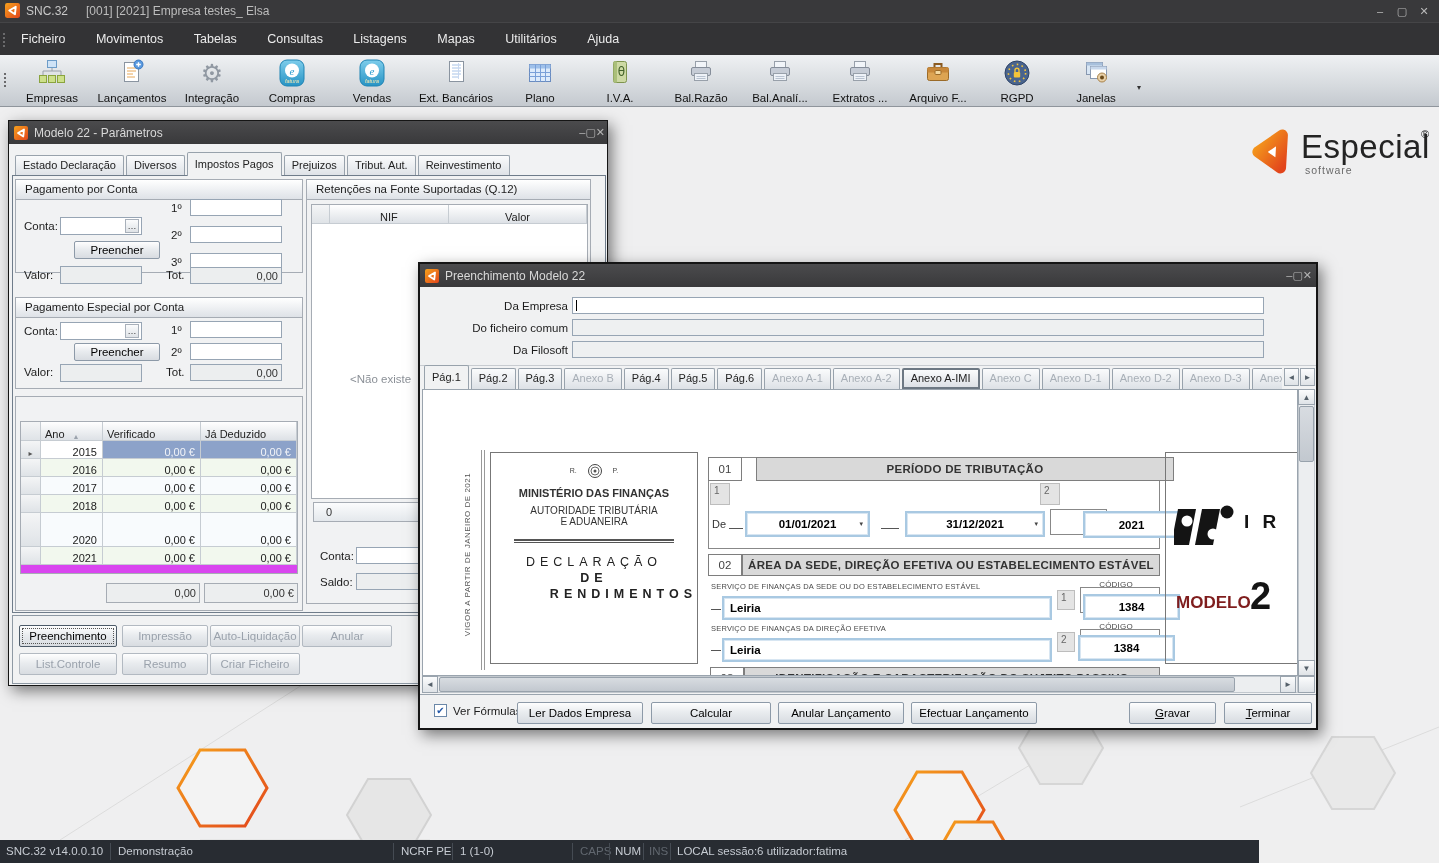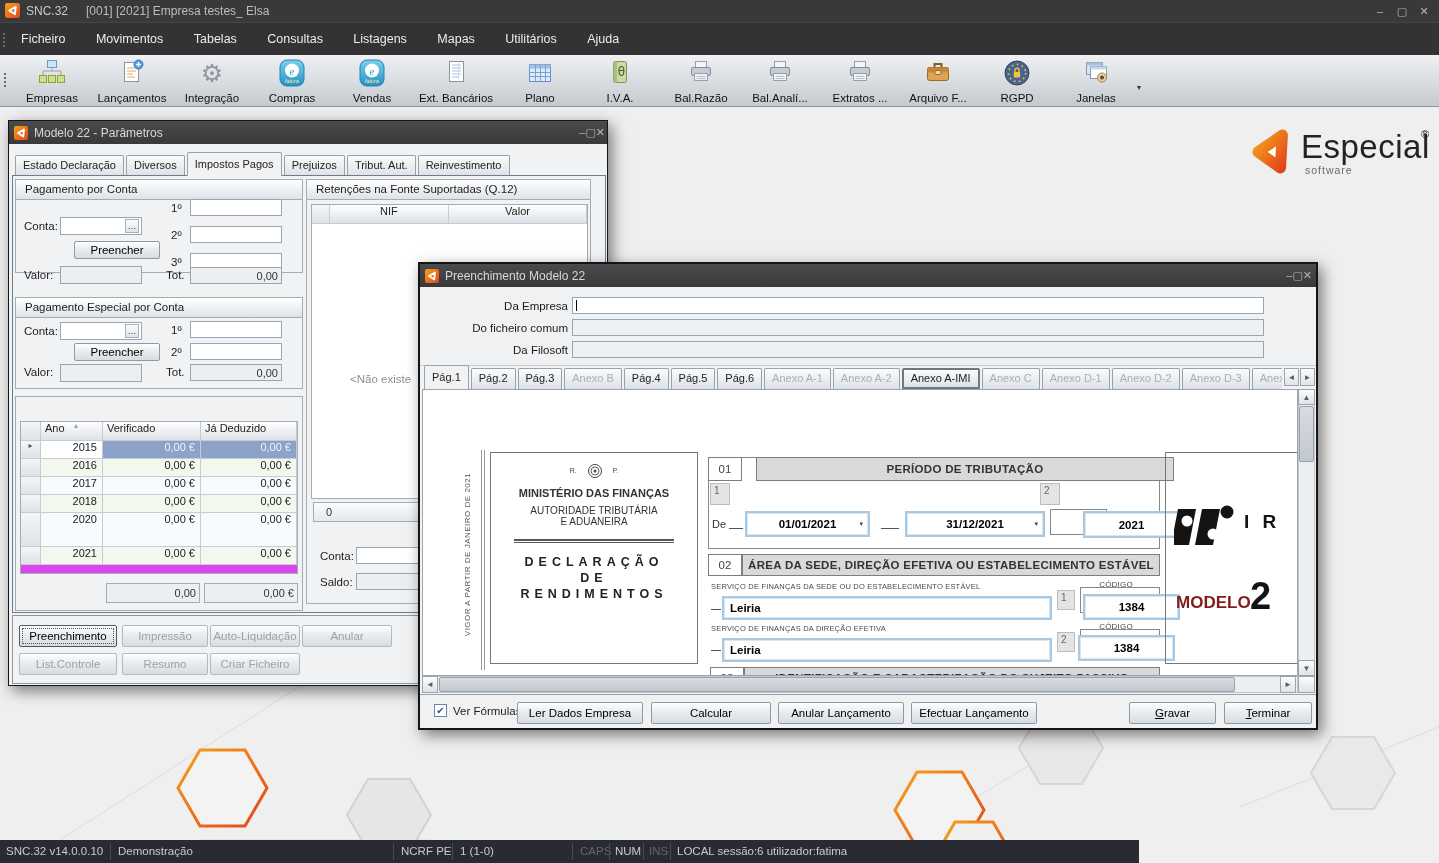--- a/index.html
+++ b/index.html
@@ -43,21 +43,21 @@
     font-size:11.5px;color:#1c1c1c;line-height:19px;padding-left:9px}
 
   
   .tab{display:inline-block;height:21px;line-height:19px;padding:0 7px;margin-right:2px;font-size:11px;color:#222;
     background:linear-gradient(#fafbfc,#dde1e6);border:1px solid #98a2ac;border-bottom:none;border-radius:2px 2px 0 0;vertical-align:bottom;cursor:default}
   .tab.active{background:#f1f2f3;height:24px;line-height:23px;position:relative;z-index:3}
   .tab.disabled{color:#a8afb7}
   .tab.focused{border:2px solid #6d7883;line-height:17px}
 
   
-  .cell{border-right:1px solid #c6ccd2;border-bottom:1px solid #c6ccd2;font-size:11px;display:flex;align-items:flex-start}
+  .cell{border-right:1px solid #c6ccd2;border-bottom:1px solid #c6ccd2;font-size:11px;display:flex;align-items:flex-end}
   .thead{background:linear-gradient(#ffffff,#dde1e6);color:#222}
   .marker{background:linear-gradient(#f4f5f6,#dfe3e7)}
 
   
   .fld{position:absolute;background:#fff;border:2px solid #a9c9e2;box-shadow:0 0 0 1px #d8e6f2 inset;
     font-weight:bold;font-size:11.5px;color:#000;display:flex;align-items:center;justify-content:center}
   .sechead{position:absolute;background:#d9d9d9;border:1px solid #7e7e7e;color:#333;font-weight:bold;font-size:11.5px;
     display:flex;align-items:center;justify-content:center;letter-spacing:.3px}
   .numbox{position:absolute;background:#fff;border:1px solid #7e7e7e;color:#444;font-size:11.5px;
     display:flex;align-items:center;justify-content:center}
@@ -65,21 +65,21 @@
   .formsmall{position:absolute;font-size:7.5px;color:#4a4a4a;letter-spacing:.2px;white-space:nowrap}
   .formline{position:absolute;border-top:1px solid #555}
 
   
   .sb-track{position:absolute;background:#eceef0;border:1px solid #c2c8ce}
   .sb-btn{position:absolute;background:linear-gradient(#fbfcfd,#dfe3e7);border:1px solid #9aa4ae;color:#55606a;
     font-size:8px;display:flex;align-items:center;justify-content:center}
   .sb-thumb{position:absolute;background:linear-gradient(#d8dce1,#c2c8cf);border:1px solid #98a2ac;border-radius:2px}
 
   
-  .statusbar{left:0;top:840px;width:1139px;height:23px;background:#282c32;color:#c6cbd2;font-size:11.5px}
+  .statusbar{left:0;top:840px;width:1259px;height:23px;background:#282c32;color:#c6cbd2;font-size:11.5px}
   .statusbar .seg{position:absolute;top:0;line-height:23px;white-space:nowrap}
   .statusbar .dim{color:#61676f}
   .statusbar .vdiv{position:absolute;top:3px;height:17px;border-left:1px solid #454b53}
 
   .ak{display:block}
   .ak::first-letter{text-decoration:underline}
 </style>
 </head>
 <body>
 
@@ -487,23 +487,23 @@
                 <circle cx="10" cy="8" r="6.5" fill="none" stroke="#444"></circle>
                 <circle cx="10" cy="8" r="4" fill="none" stroke="#666"></circle>
                 <circle cx="10" cy="8" r="1.5" fill="#555"></circle>
               </svg>
             <span>P.</span>
           </div>
           <div style="text-align:center;margin-top:8px;font-size:11px;font-weight:bold;color:#333">MINISTÉRIO DAS FINANÇAS</div>
           <div style="text-align:center;margin-top:6px;font-size:10px;color:#333">AUTORIDADE TRIBUTÁRIA</div>
           <div style="text-align:center;font-size:10px;color:#333">E ADUANEIRA</div>
           <div style="margin:12px auto 0;width:160px;border-top:2px solid #555;border-bottom:1px solid #555;height:4px"></div>
-          <div style="text-align:center;margin-top:12px;font-size:12.5px;font-weight:bold;letter-spacing:5px;color:#222">DECLARAÇÃO</div>
+          <div style="text-align:center;margin-top:12px;font-size:12.5px;font-weight:normal;letter-spacing:5px;color:#222">DECLARAÇÃO</div>
           <div style="text-align:center;margin-top:2px;font-size:12.5px;font-weight:bold;letter-spacing:5px;color:#222">DE</div>
-          <div style="text-align:center;margin-top:2px;font-size:12.5px;font-weight:bold;letter-spacing:5px;color:#222">RENDIMENTOS</div>
+          <div style="text-align:right;margin-top:2px;font-size:12.5px;font-weight:bold;letter-spacing:5px;color:#222">RENDIMENTOS</div>
         </div>
 
         <div class="abs" style="left:285px;top:67px;width:452px;height:92px;border:1px solid #888"></div>
         <div class="numbox" style="left:285px;top:67px;width:34px;height:24px">01</div>
         <div class="sechead" style="left:333px;top:67px;width:418px;height:24px">PERÍODO DE TRIBUTAÇÃO</div>
         <div class="markbox" style="left:287px;top:93px;width:20px;height:22px">1</div>
         <div class="markbox" style="left:617px;top:93px;width:20px;height:22px">2</div>
         <span class="abs" style="left:289px;top:128px;font-size:11px;color:#333">De</span>
         <div class="formline" style="left:306px;top:138px;width:14px"></div>
         <div class="fld" style="left:322px;top:121px;width:125px;height:26px">

